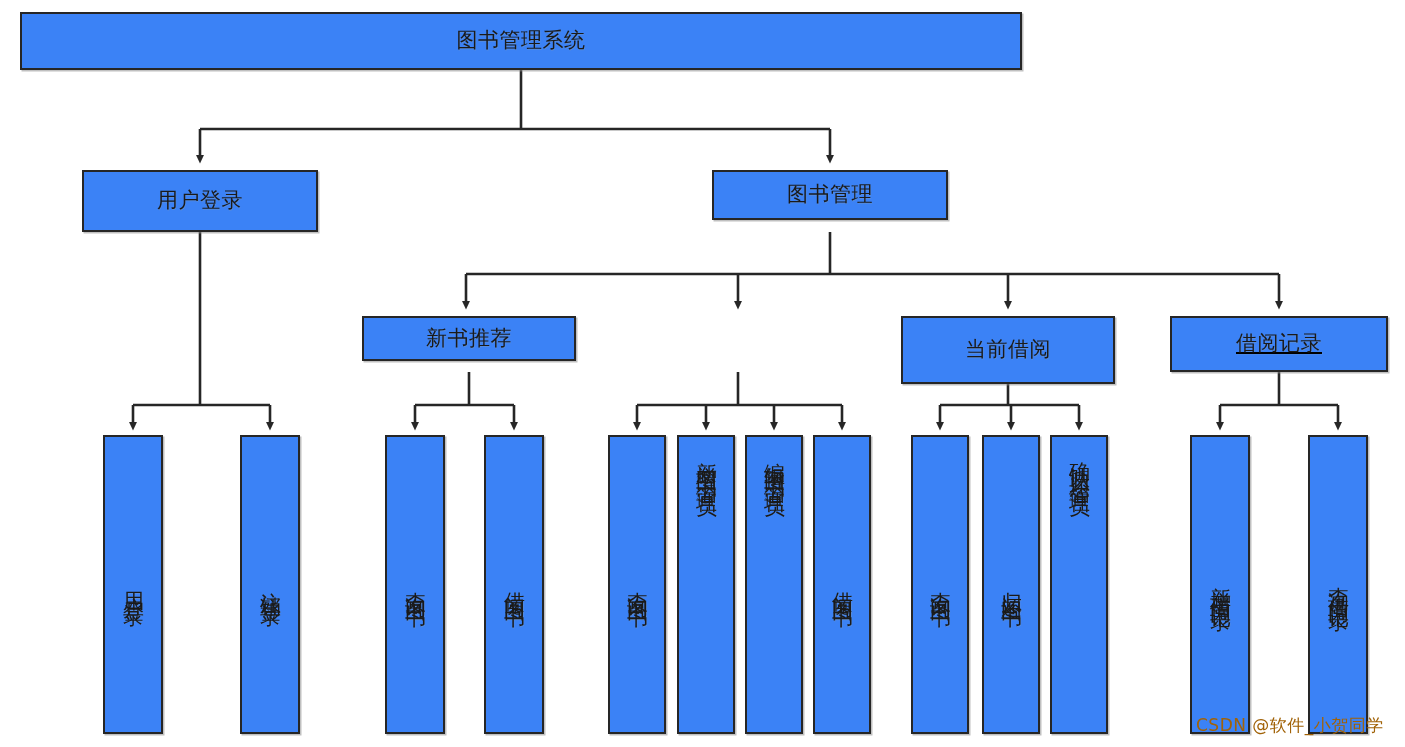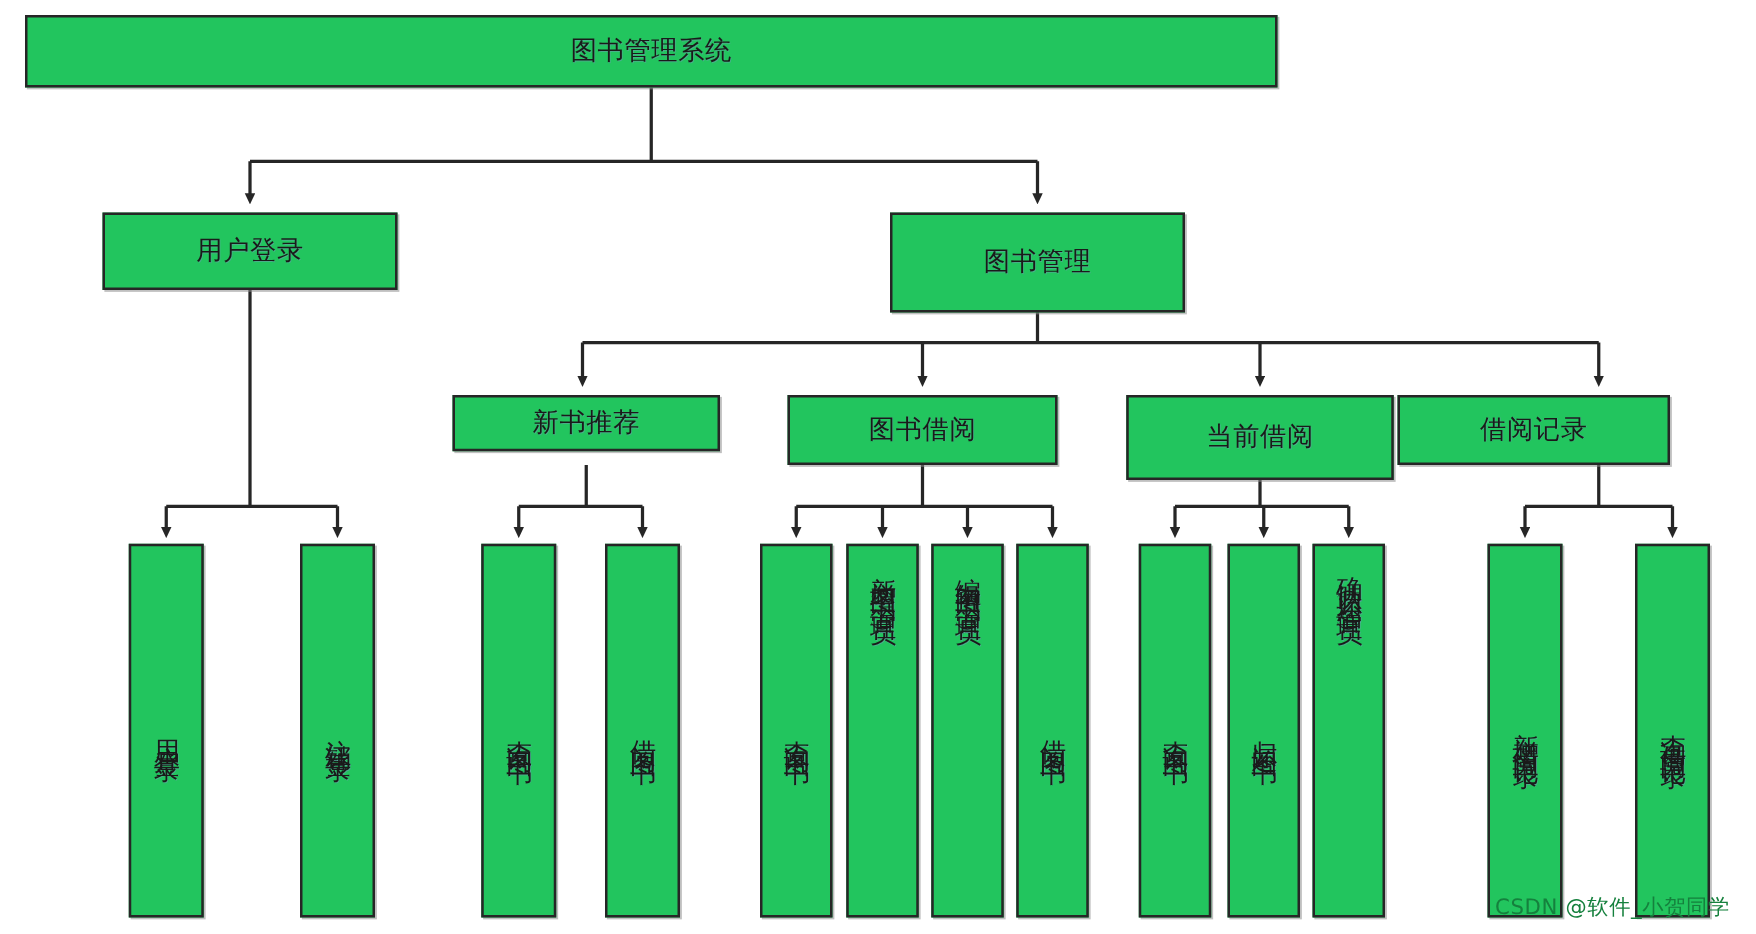--- a/index.html
+++ b/index.html
@@ -21,21 +21,21 @@
   svg.diagram-canvas {
     position: absolute;
     left: 0;
     top: 0;
     width: 1405px;
     height: 747px;
   }
   .node-box {
     position: absolute;
     box-sizing: border-box;
-    background: #22c55e;
+    background: #3b82f6;
     border: 2px solid #262626;
     box-shadow: 1.5px 1.5px 0 0 rgba(140,140,140,0.55);
     display: flex;
     align-items: center;
     justify-content: center;
   }
   .node-label-h {
     font-size: 21px;
     color: #1a1a1a;
     line-height: 1.1;
@@ -58,21 +58,21 @@
     white-space: nowrap;
     text-shadow: 0.6px 0.6px 0 rgba(120,150,190,0.45);
   }
   .node-box.leaf.centered {
     align-items: center;
     padding-top: 0;
   }
   .watermark {
     position: absolute;
     font-size: 17px;
-    color: #15803d;
+    color: #a16207;
     white-space: nowrap;
     letter-spacing: 0.5px;
   }
 </style>
 </head>
 <body>
 
 <div id="diagram-root">
 
   <svg class="diagram-canvas" viewBox="0 0 1405 747" xmlns="http://www.w3.org/2000/svg">
@@ -129,34 +129,31 @@
     </g>
   </svg>
 
   <div class="node-box" style="left: 20px; top: 12px; width: 1002px; height: 58px;">
     <span class="node-label-h">图书管理系统</span>
   </div>
 
   <div class="node-box" style="left: 82px; top: 170px; width: 236px; height: 62px;">
     <span class="node-label-h">用户登录</span>
   </div>
-  <div class="node-box" style="left: 712px; top: 170px; width: 236px; height: 80px;">
+  <div class="node-box" style="left: 712px; top: 170px; width: 236px; height: 50px;">
     <span class="node-label-h">图书管理</span>
   </div>
 
   <div class="node-box" style="left: 362px; top: 316px; width: 214px; height: 45px;">
     <span class="node-label-h">新书推荐</span>
   </div>
-  <div class="node-box" style="left: 630px; top: 316px; width: 216px; height: 56px;">
-    <span class="node-label-h">图书借阅</span>
-  </div>
   <div class="node-box" style="left: 901px; top: 316px; width: 214px; height: 68px;">
     <span class="node-label-h">当前借阅</span>
   </div>
-  <div class="node-box" style="left: 1118px; top: 316px; width: 218px; height: 56px;">
+  <div class="node-box" style="left: 1170px; top: 316px; width: 218px; height: 56px; text-decoration: underline;">
     <span class="node-label-h">借阅记录</span>
   </div>
 
   <div class="node-box leaf centered" style="left: 103px; top: 435px; width: 60px; height: 299px;">
     <span class="node-label-v">用户登录</span>
   </div>
   <div class="node-box leaf centered" style="left: 240px; top: 435px; width: 60px; height: 299px;">
     <span class="node-label-v">注销登录</span>
   </div>
   <div class="node-box leaf centered" style="left: 385px; top: 435px; width: 60px; height: 299px;">

